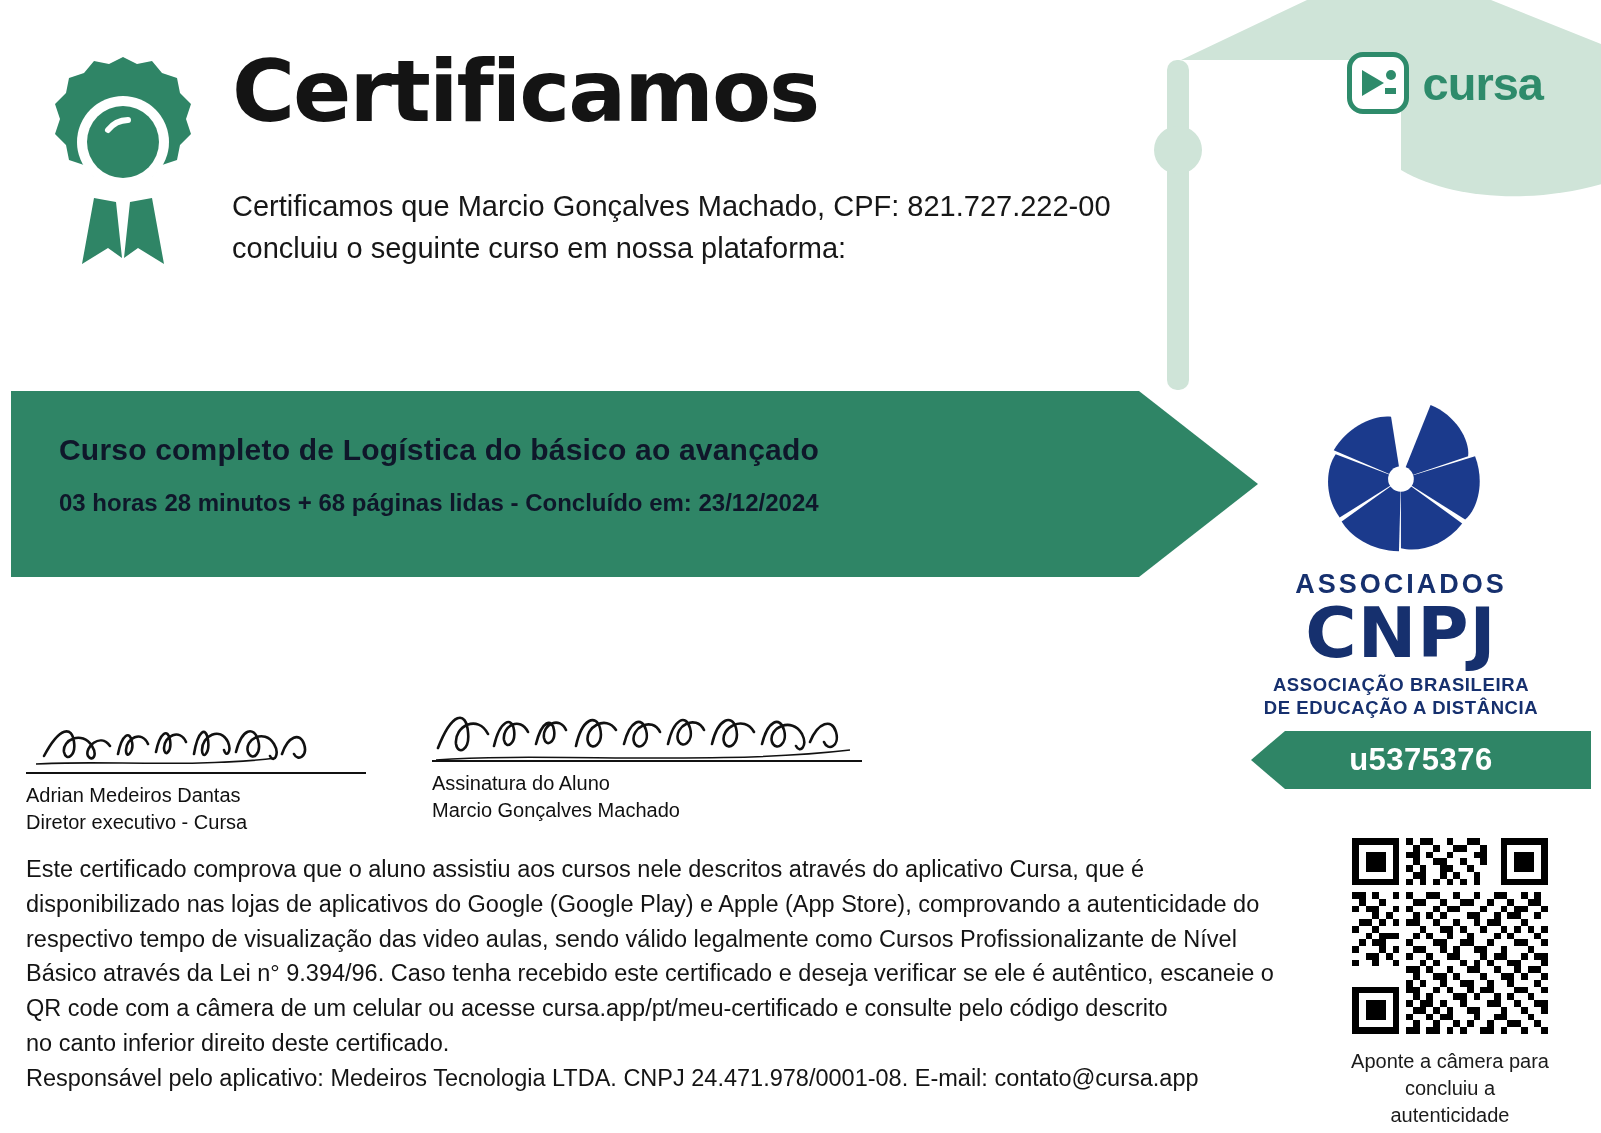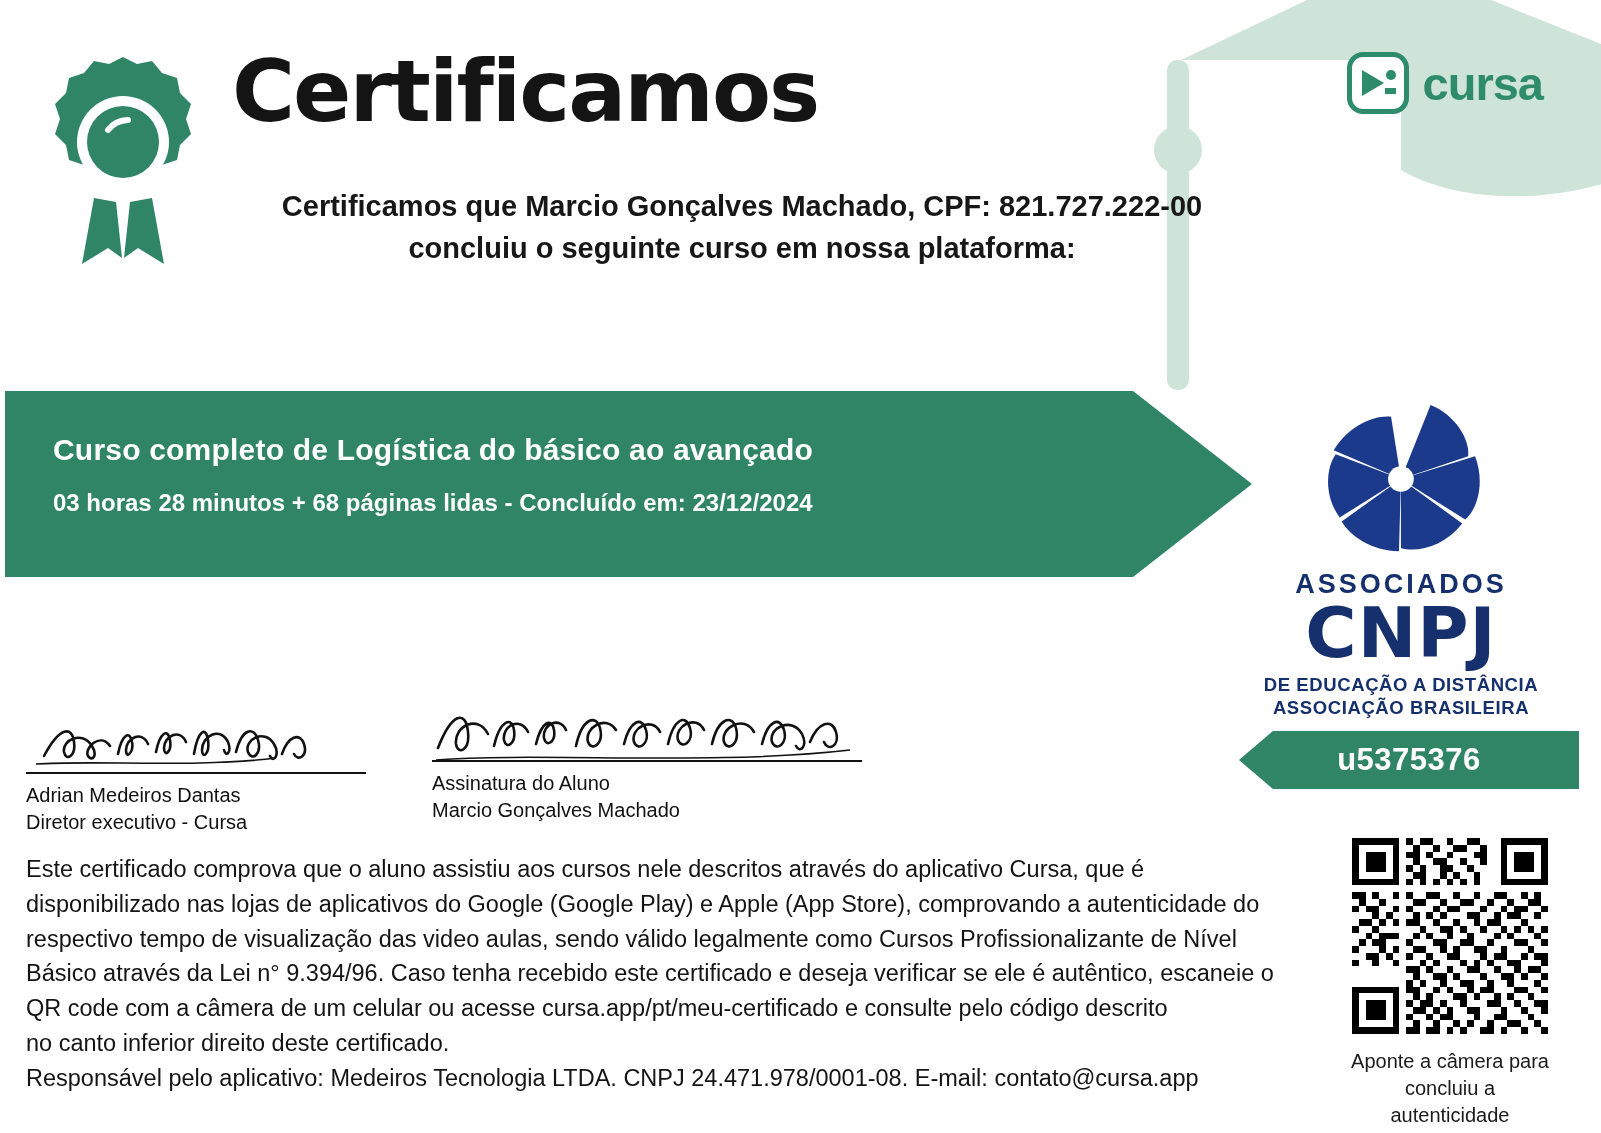--- a/index.html
+++ b/index.html
@@ -62,34 +62,33 @@
     font-size: 86px;
     letter-spacing: -2px;
     color: #141414;
     line-height: 1;
   }
   .subtitle {
     position: absolute;
     left: 232px; top: 185px;
     width: 1020px;
     font-size: 29px;
-    font-weight: bold;
+    font-weight: normal;
     line-height: 1.45;
     color: #171717;
-    text-align: center;
   }
   .subtitle .name { white-space: nowrap; }
 
   
   .banner {
     position: absolute;
-    left: 5px; top: 391px;
+    left: 11px; top: 391px;
     width: 1247px; height: 186px;
     background: #2f8566;
-    color: #ffffff;
+    color: #0f172a;
     clip-path: polygon(0 0, 1128px 0, 1247px 93px, 1128px 186px, 0 186px);
     padding: 42px 0 8px 48px;
   }
   .banner-course {
     font-size: 30px;
     font-weight: bold;
     letter-spacing: .2px;
   }
   .banner-meta {
     margin-top: 22px;
@@ -123,21 +122,21 @@
     font-size: 18.5px;
     font-weight: bold;
     letter-spacing: .6px;
     line-height: 1.25;
     margin-top: 6px;
   }
 
   
   .code-tag {
     position: absolute;
-    right: 22px; top: 731px;
+    right: 10px; top: 731px;
     width: 340px; height: 58px;
     background: #2f8566;
     color: #fff;
     clip-path: polygon(34px 0, 340px 0, 340px 58px, 34px 58px, 0 29px);
     display: flex; align-items: center; justify-content: center;
     font-size: 31px;
     font-weight: bold;
     letter-spacing: .5px;
   }
 
@@ -241,22 +240,22 @@
     </g>
     <g fill="#ffffff">
       <path d="M90 85 L118 14 C104 10 92 12 86 18 Z" opacity="0"></path>
     </g>
     <path d="M60 44 L104 28 L100 44 L66 58 Z" fill="#ffffff" opacity=".0"></path>
     <circle cx="90" cy="85" r="13" fill="#ffffff"></circle>
   </svg>
   <div class="abed-assoc">ASSOCIADOS</div>
   <div class="abed-main">CNPJ</div>
   <div class="abed-sub">
+    <div>ASSOCIAÇÃO BRASILEIRA</div>
     <div>DE EDUCAÇÃO A DISTÂNCIA</div>
-    <div>ASSOCIAÇÃO BRASILEIRA</div>
   </div>
 </div>
 
 <div class="code-tag">
   <span>u5375376</span>
 </div>
 
 <div class="sig-block sig1">
   <div class="sig-line">
     <svg width="300" height="60" viewBox="0 0 300 60" aria-hidden="true">

